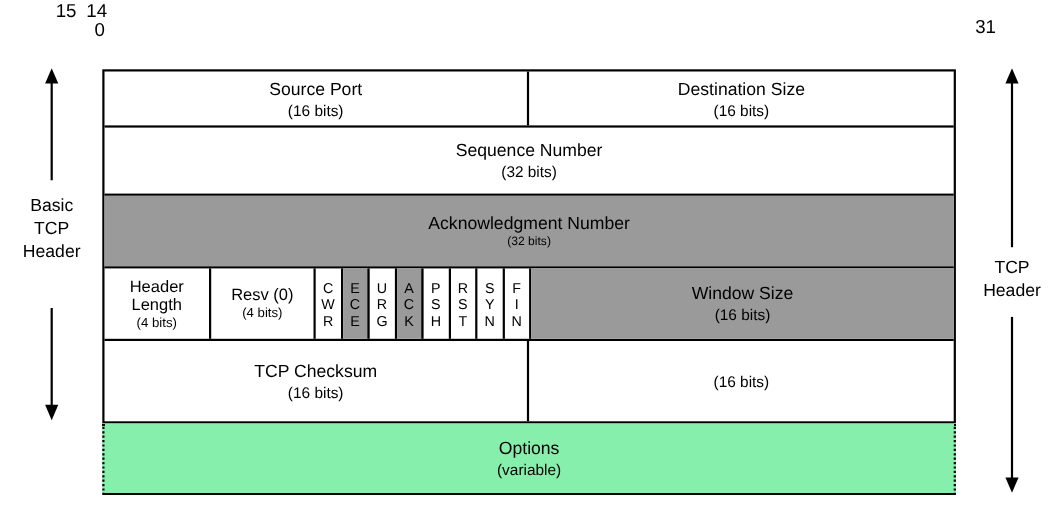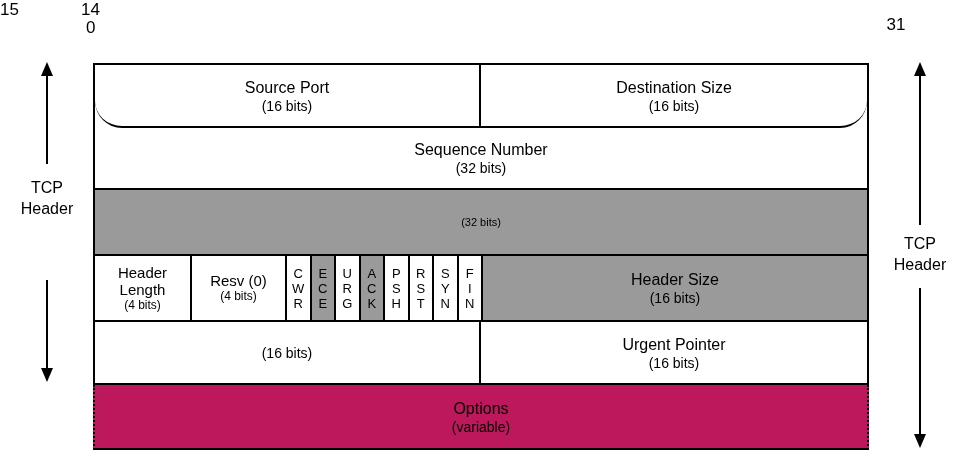--- a/index.html
+++ b/index.html
@@ -9,36 +9,36 @@
     height: 469px;
     background: #ffffff;
     font-family: "Liberation Sans", sans-serif;
     color: #000000;
     overflow: hidden;
   }
 
   
   .bit-label { position: absolute; font-size: 17px; line-height: 20px; }
   .bit-0  { left: 86px;  top: 18px; }
-  .bit-mid { left: 429px; top: 18px; width: 100px; display: flex; justify-content: space-between; gap: 9px; }
+  .bit-mid { left: 429px; top: 18px; width: 100px; display: flex; justify-content: center; gap: 9px; padding-left: 24px; }
   .bit-31 { left: 880px; top: 15px; width: 32px; text-align: center; }
 
   
   .tbl {
     position: absolute;
     left: 93px; top: 63px;
     width: 776px; height: 322px;
     border: 2px solid #000;
     box-sizing: border-box;
     display: flex; flex-direction: column;
     background: #fff;
   }
   .trow { display: flex; flex-direction: row; box-sizing: border-box; }
   .trow.bb { border-bottom: 2px solid #000; }
-  .r1 { height: 63px; border-radius: 27px; }
+  .r1 { height: 51px; }
   .r2 { height: 62px; }
   .r3 { height: 66px; }
   .r4 { height: 66px; }
   .r5 { flex: 1; }
   .cell {
     box-sizing: border-box;
     display: flex; flex-direction: column;
     align-items: center; justify-content: center;
     text-align: center;
   }
@@ -63,21 +63,21 @@
     position: absolute;
     left: 93px; top: 385px;
     width: 776px; height: 65px;
     box-sizing: border-box;
     border-left: 2px dotted #000;
     border-right: 2px dotted #000;
     border-bottom: 2px solid #000;
     display: flex; flex-direction: column;
     align-items: center; justify-content: center;
     text-align: center;
-    background: #be185d;
+    background: #86efac;
   }
 
   
   .side-label { position: absolute; text-align: center; font-size: 16px; line-height: 21px; }
   .left-label  { left: 0px;   top: 177px; width: 94px; }
   .right-label { left: 873px; top: 233px; width: 94px; }
   .arrow { position: absolute; }
 </style>
 </head>
 <body>
@@ -89,20 +89,21 @@
     <span class="bit-label" style="position:static">15</span>
     <span class="bit-label" style="position:static">14</span>
   </div>
   <div class="bit-label bit-31">31</div>
 
   <svg class="arrow" style="left:39px; top:62px;" width="16" height="102">
     <line x1="8" y1="13" x2="8" y2="102" stroke="#000" stroke-width="2"></line>
     <polygon points="8,0 2,14 14,14" fill="#000"></polygon>
   </svg>
   <div class="side-label left-label">
+    <div>Basic</div>
     <div>TCP</div>
     <div>Header</div>
   </div>
   <svg class="arrow" style="left:39px; top:280px;" width="16" height="102">
     <line x1="8" y1="0" x2="8" y2="89" stroke="#000" stroke-width="2"></line>
     <polygon points="8,102 2,88 14,88" fill="#000"></polygon>
   </svg>
 
   <svg class="arrow" style="left:912px; top:62px;" width="16" height="163">
     <line x1="8" y1="13" x2="8" y2="163" stroke="#000" stroke-width="2"></line>
@@ -132,20 +133,21 @@
 
     <div class="trow r2 bb">
       <div class="cell full">
         <div class="title">Sequence Number</div>
         <div class="sub">(32 bits)</div>
       </div>
     </div>
 
     <div class="trow r3 bb">
       <div class="cell full gray">
+        <div class="title">Acknowledgment Number</div>
         <div class="sub-sm">(32 bits)</div>
       </div>
     </div>
 
     <div class="trow r4 bb">
       <div class="cell c-hlen br">
         <div class="title-sm">Header</div>
         <div class="title-sm">Length</div>
         <div class="sub-xs">(4 bits)</div>
       </div>
@@ -187,31 +189,31 @@
         <span class="flag-letter">S</span>
         <span class="flag-letter">Y</span>
         <span class="flag-letter">N</span>
       </div>
       <div class="cell c-flag br">
         <span class="flag-letter">F</span>
         <span class="flag-letter">I</span>
         <span class="flag-letter">N</span>
       </div>
       <div class="cell c-win gray">
-        <div class="title">Header Size</div>
+        <div class="title">Window Size</div>
         <div class="sub">(16 bits)</div>
       </div>
     </div>
 
     <div class="trow r5">
       <div class="cell half br">
+        <div class="title">TCP Checksum</div>
         <div class="sub">(16 bits)</div>
       </div>
       <div class="cell half">
-        <div class="title">Urgent Pointer</div>
         <div class="sub">(16 bits)</div>
       </div>
     </div>
 
   </div>
 
   <div class="options-row">
     <div class="title">Options</div>
     <div class="sub">(variable)</div>
   </div>

